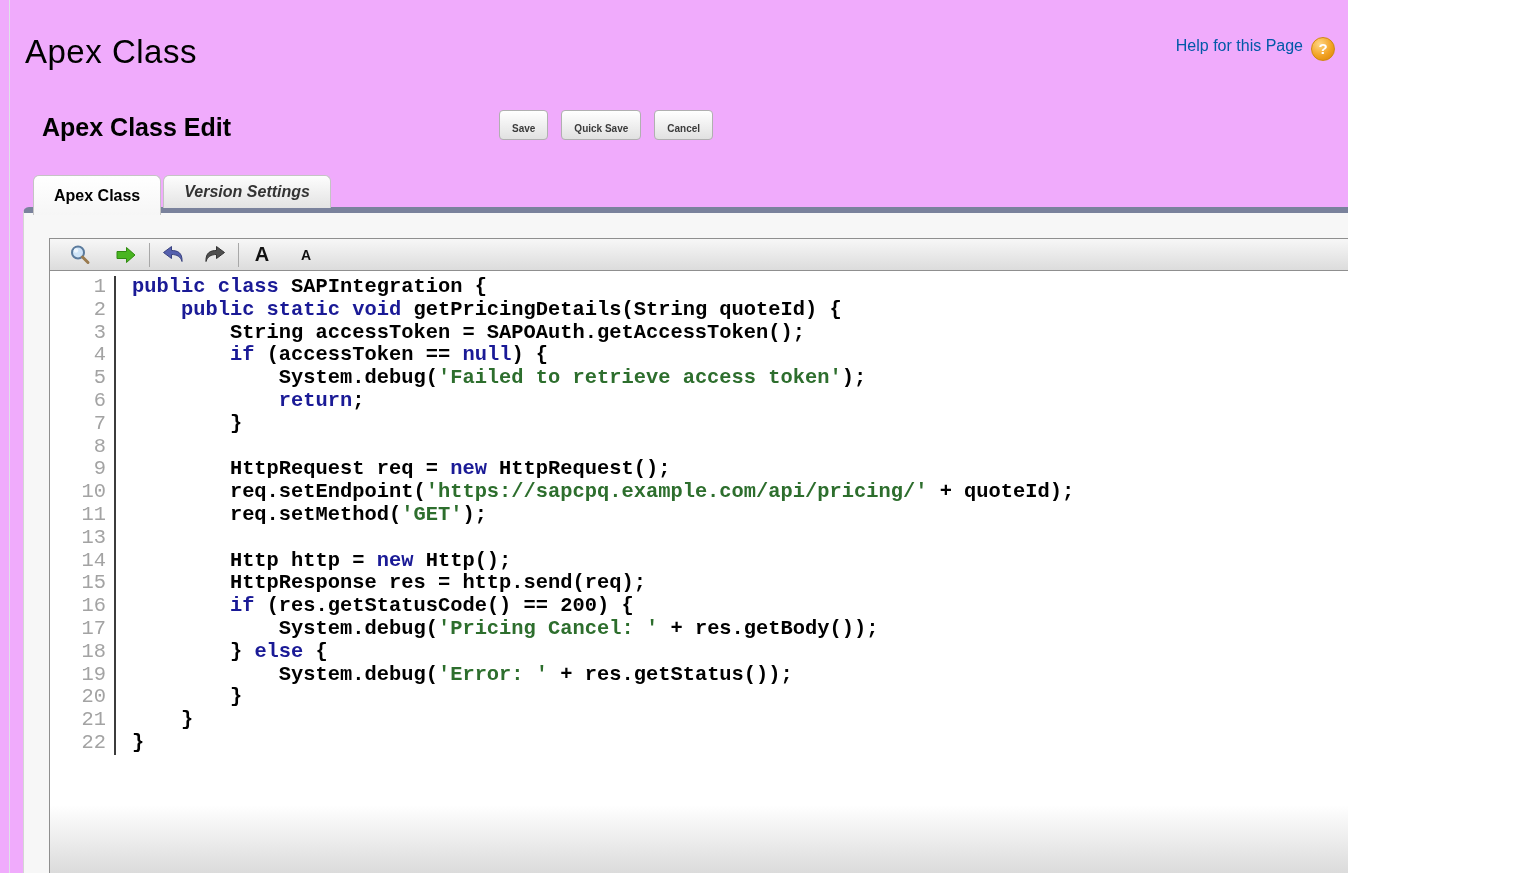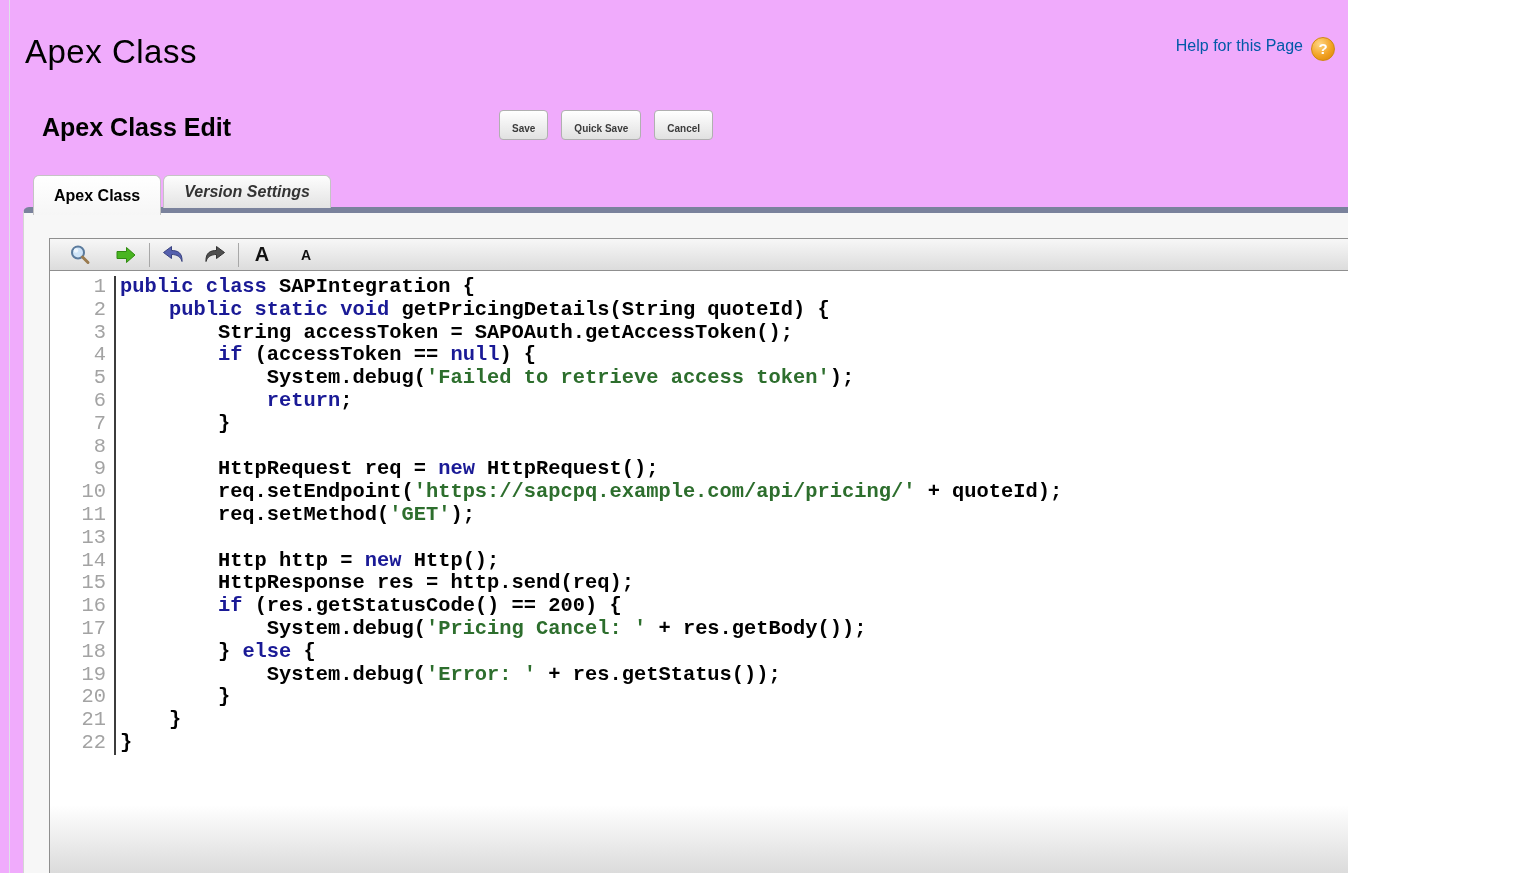--- a/index.html
+++ b/index.html
@@ -49,21 +49,21 @@
   .tb-a-big{font-weight:bold;font-size:20px;color:#111;font-family:"Liberation Sans",sans-serif;}
   .tb-a-small{font-weight:bold;font-size:14px;color:#111;font-family:"Liberation Sans",sans-serif;}
 
   .code-wrap{position:absolute;left:49px;top:271px;width:1447px;height:602px;box-sizing:border-box;z-index:5;
     background:#fff;border-left:1px solid #8f8f8f;border-right:1px solid #8f8f8f;overflow:hidden;cursor:text;}
   .code-lines{padding-top:5px;}
   .code-row{display:flex;height:22.8px;line-height:22.8px;white-space:pre;
     font-family:"Liberation Mono",monospace;font-size:20.4px;font-weight:bold;}
   .code-row .ln{box-sizing:border-box;width:66px;flex:none;text-align:right;padding-right:8px;
     color:#a3a3a3;font-weight:400;border-right:2px solid #3c3c3c;}
-  .code-row .code{flex:1;padding-left:4px;position:relative;color:var(--plain);}
+  .code-row .code{flex:1;padding-left:16px;position:relative;color:var(--plain);}
   .code-row.active .code{background:var(--active-line);}
   .tk-k{color:var(--kw);}
   .tk-s{color:var(--str);}
   .tk-p{color:var(--plain);}
   .cursor{display:inline-block;width:2px;height:19px;background:#000;vertical-align:middle;}
   .grip{position:absolute;right:4px;top:4px;width:15px;height:15px;cursor:nwse-resize;}
   .bottom-fade{position:absolute;left:0;right:0;top:534px;height:70px;
     background:linear-gradient(#ffffff,#dadada);}
 </style>
 </head>

